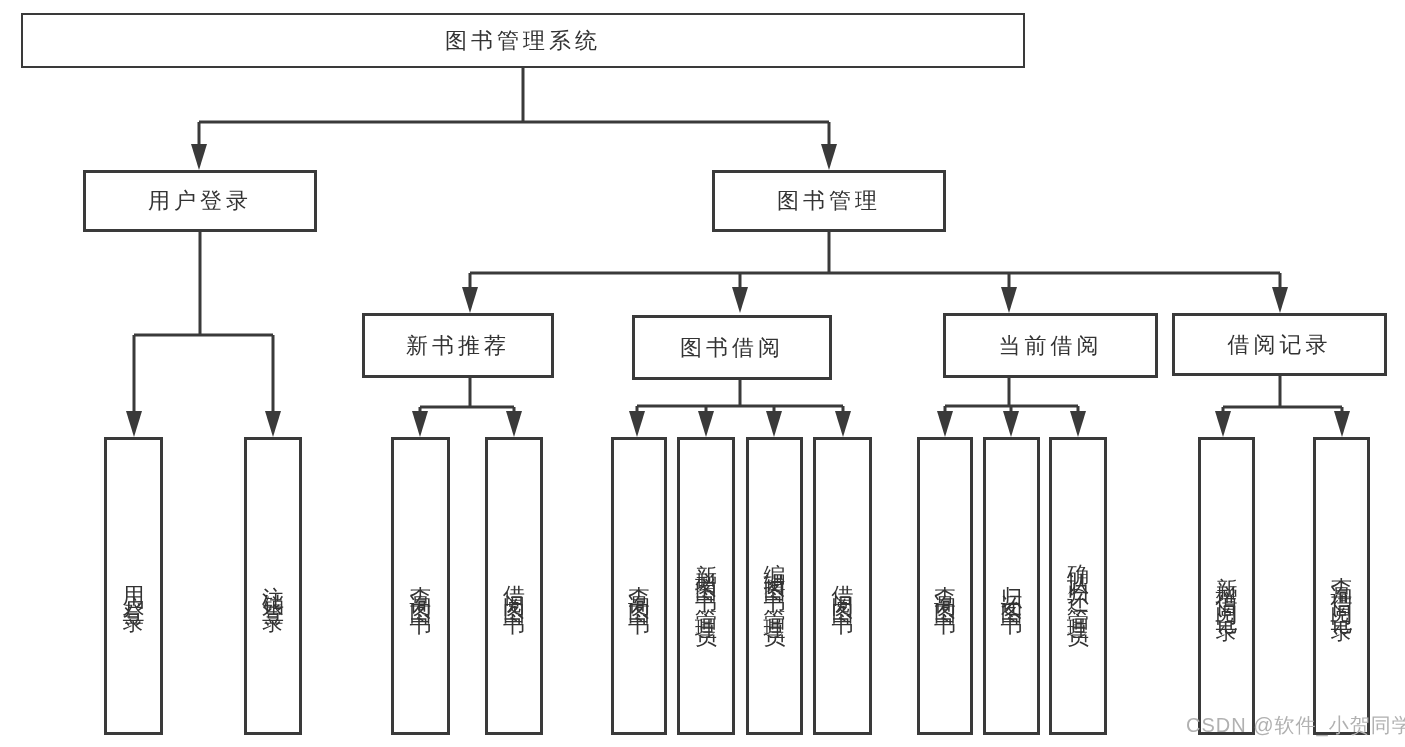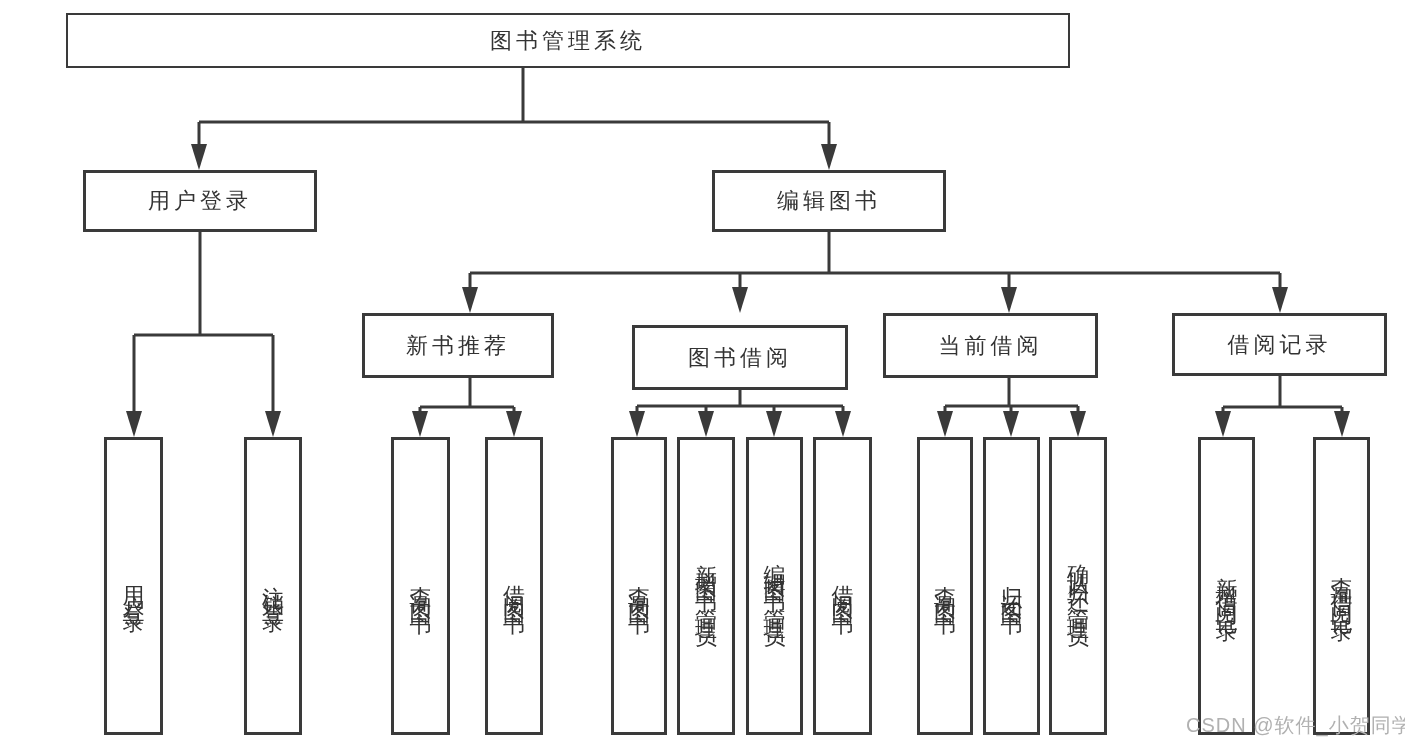--- a/index.html
+++ b/index.html
@@ -19,21 +19,21 @@
     background: #ffffff;
     display: flex;
     align-items: center;
     justify-content: center;
     color: #333333;
     font-size: 22px;
     letter-spacing: 4px;
     text-align: center;
     white-space: nowrap;
   }
-  .node.root { border-width: 2px; margin-left: 45px; }
+  .node.root { border-width: 2px; }
   .node.v {
     letter-spacing: 0;
   }
   .node.v span {
     writing-mode: vertical-rl;
     letter-spacing: 9px;
     line-height: 1;
     white-space: nowrap;
   }
   .watermark {
@@ -93,30 +93,30 @@
   </svg>
 
   <div class="node root" style="left:21px; top:13px; width:1004px; height:55px">
     <span>图书管理系统</span>
   </div>
 
   <div class="node" style="left:83px; top:170px; width:234px; height:62px">
     <span>用户登录</span>
   </div>
   <div class="node" style="left:712px; top:170px; width:234px; height:62px">
-    <span>编辑图书</span>
+    <span>图书管理</span>
   </div>
 
   <div class="node" style="left:362px; top:313px; width:192px; height:65px">
     <span>新书推荐</span>
   </div>
-  <div class="node" style="left:632px; top:325px; width:216px; height:65px">
+  <div class="node" style="left:632px; top:315px; width:200px; height:65px">
     <span>图书借阅</span>
   </div>
-  <div class="node" style="left:883px; top:313px; width:215px; height:65px">
+  <div class="node" style="left:943px; top:313px; width:215px; height:65px">
     <span>当前借阅</span>
   </div>
   <div class="node" style="left:1172px; top:313px; width:215px; height:63px">
     <span>借阅记录</span>
   </div>
 
   <div class="node v" style="left:104px; top:437px; width:59px; height:298px">
     <span>用户登录</span>
   </div>
   <div class="node v" style="left:244px; top:437px; width:58px; height:298px">

